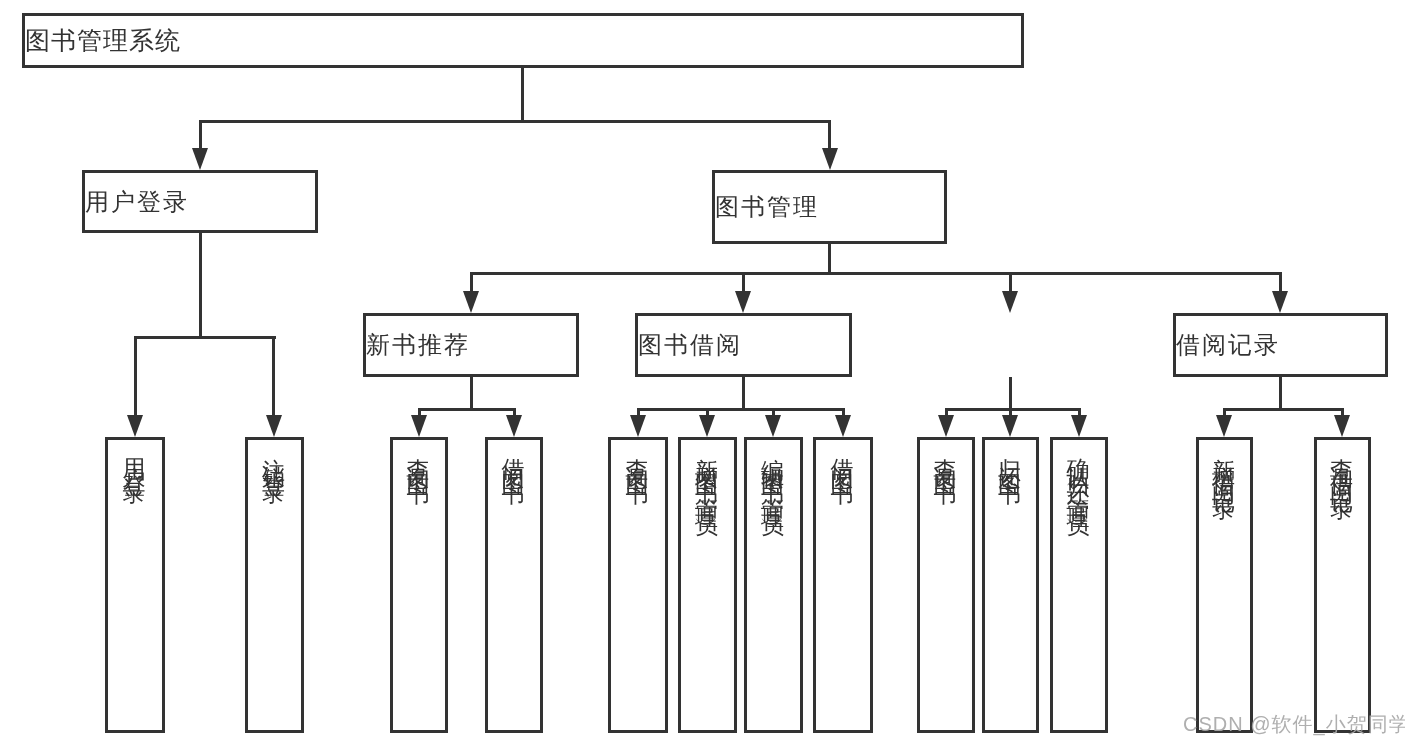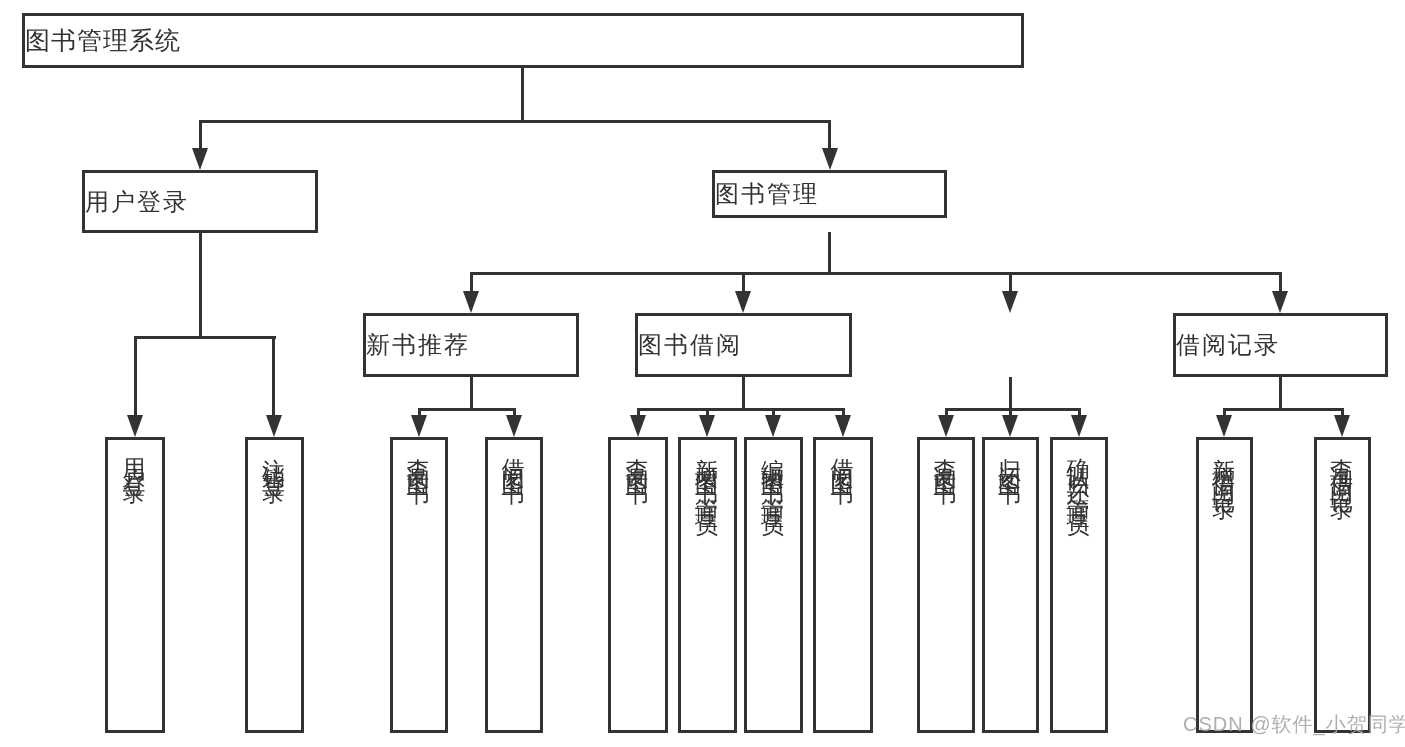--- a/index.html
+++ b/index.html
@@ -59,21 +59,21 @@
 <div class="stage">
 
   <div class="box hbox rootbox" style="left:22px;top:13px;width:1002px;height:55px">
     <span>图书管理系统</span>
   </div>
 
   <div class="box hbox" style="left:82px;top:170px;width:236px;height:63px">
     <span>用户登录</span>
   </div>
 
-  <div class="box hbox" style="left:712px;top:170px;width:235px;height:48px">
+  <div class="box hbox" style="left:712px;top:170px;width:235px;height:74px">
     <span>图书管理</span>
   </div>
 
   <div class="box hbox" style="left:363px;top:313px;width:216px;height:64px">
     <span>新书推荐</span>
   </div>
 
   <div class="box hbox" style="left:635px;top:313px;width:217px;height:64px">
     <span>图书借阅</span>
   </div>

